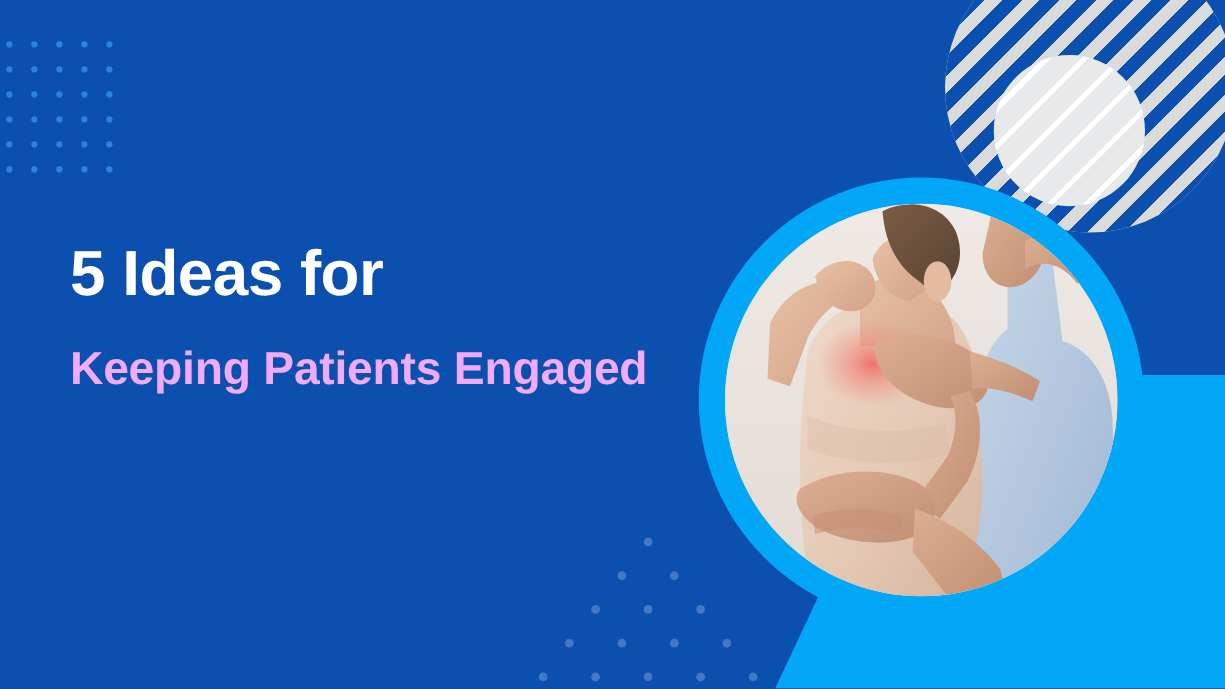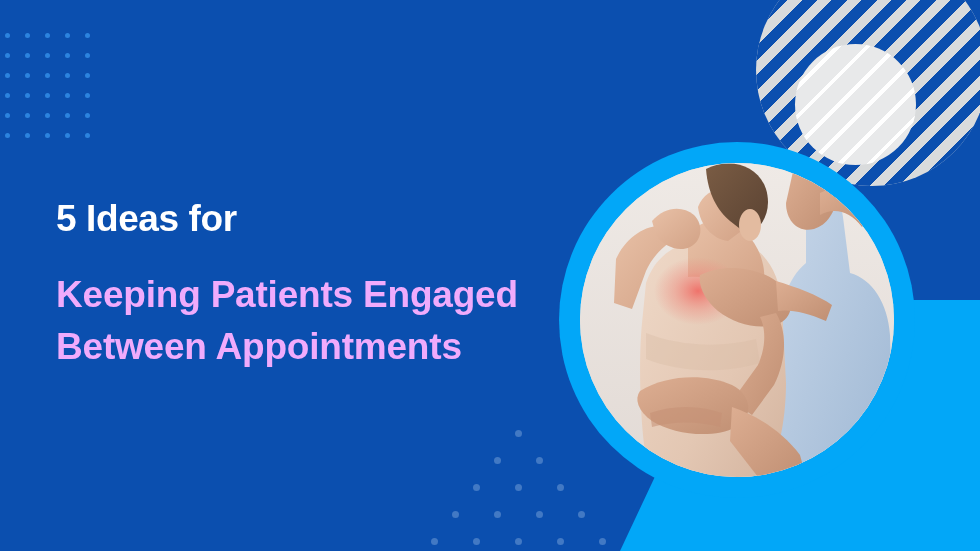--- a/index.html
+++ b/index.html
@@ -114,21 +114,21 @@
   }
   #photo-art { position:absolute; left:0; top:0; width:314px; height:314px; }
 
   
   #headline {
     position:absolute;
     left:56px; top:193px;
     width:500px;
   }
   .line-1 {
-    font-size:37px;
+    font-size:51px;
     font-weight:bold;
     color:#FFFFFF;
     letter-spacing:-0.4px;
     line-height:52px;
     white-space:nowrap;
   }
   .line-2, .line-3 {
     font-size:37px;
     font-weight:bold;
     color:#f0abfc;
@@ -273,16 +273,15 @@
         <path d="M152 244 C176 252 202 268 220 292 L226 314 L178 314 L150 278 Z" fill="url(#skinG2)"></path>
 
         <path d="M66 170 C96 182 138 186 176 176 L180 200 C140 212 96 208 66 196 Z" fill="#D7B9A3" opacity="0.35"></path>
       </svg>
     </div>
   </div>
 
   <div id="headline">
     <div class="line-1">5 Ideas for</div>
     <div class="line-2">Keeping Patients Engaged</div>
-    <div class="line-3">Between Appointments</div>
   </div>
 
 </div>
 
 </body></html>

